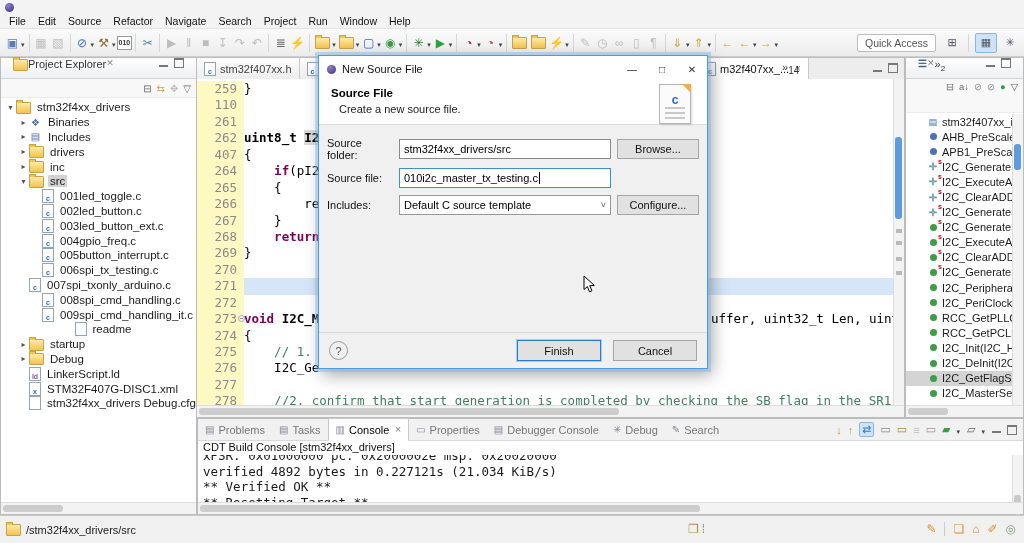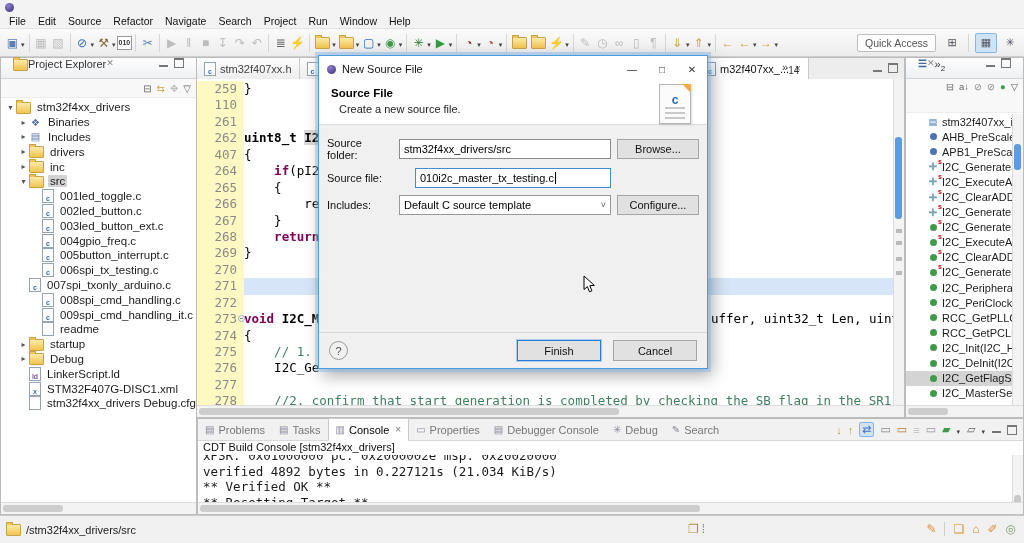--- a/index.html
+++ b/index.html
@@ -118,21 +118,21 @@
     box-shadow:1px 1px 2px rgba(0,0,0,.15);}
   #dcicon .fold2{position:absolute;right:-1px;top:-1px;width:9px;height:9px;background:#f0ad4e;
     clip-path:polygon(0 0,100% 100%,100% 0);}
   #dcicon .cc{position:absolute;left:0;right:0;top:8px;text-align:center;font-weight:bold;font-size:12px;color:#2b6cb8;}
   #dcicon .ll{position:absolute;left:5px;right:5px;height:1.5px;background:#c9c9c9;}
   #dform{padding:12px 8px 0;flex:1;position:relative;}
   .drow{display:grid;grid-template-columns:66px 1fr 82px;align-items:center;column-gap:6px;margin-bottom:7px;}
   .dlabel{font-size:11px;color:#111;}
   .din{background:#fff;border:1px solid #8a8a8a;height:18px;display:flex;align-items:center;
     padding:0 4px;font-size:11px;color:#000;white-space:nowrap;overflow:hidden;text-align:right;}
-  .din.focus{border:1px solid #3d8fd4;margin-left:16px;}
+  .din.focus{border:1px solid #3d8fd4;}
   .caret{display:inline-block;width:1px;height:12px;background:#000;margin-left:1px;}
   .dsel{justify-content:space-between;border:1px solid #999;}
   .dbtn{background:#e1e1e1;border:1px solid #a5a5a5;height:20px;font-size:11px;color:#111;
     display:flex;align-items:center;justify-content:center;}
   #dfoot{height:35px;border-top:1px solid #d8d8d8;display:flex;align-items:center;padding:0 10px;flex:none;}
   #dhelp{width:17px;height:17px;border:1px solid #9a9a9a;border-radius:50%;color:#555;
     display:flex;align-items:center;justify-content:center;font-size:11px;}
   #dfinish{margin-left:auto;width:84px;height:21px;border:1px solid #2b7cd3;box-shadow:0 0 0 1px #a8cdec;}
   #dcancel{width:84px;height:21px;margin-left:12px;}
   
@@ -345,21 +345,21 @@
         <div class="trow" style="padding-left: 30px;">
           <span class="arr"></span>
           <span class="doc">c</span>
           <span class="tlabel">008spi_cmd_handling.c</span>
         </div>
         <div class="trow" style="padding-left: 30px;">
           <span class="arr"></span>
           <span class="doc">c</span>
           <span class="tlabel">009spi_cmd_handling_it.c</span>
         </div>
-        <div class="trow" style="padding-left: 30px;">
+        <div class="trow" style=" justify-content: center;">
           <span class="arr"></span>
           <span class="doc"></span>
           <span class="tlabel">readme</span>
         </div>
         <div class="trow" style="padding-left: 17px;">
           <span class="arr">▸</span>
           <span class="fld"></span>
           <span class="tlabel">startup</span>
         </div>
         <div class="trow" style="padding-left: 17px;">

